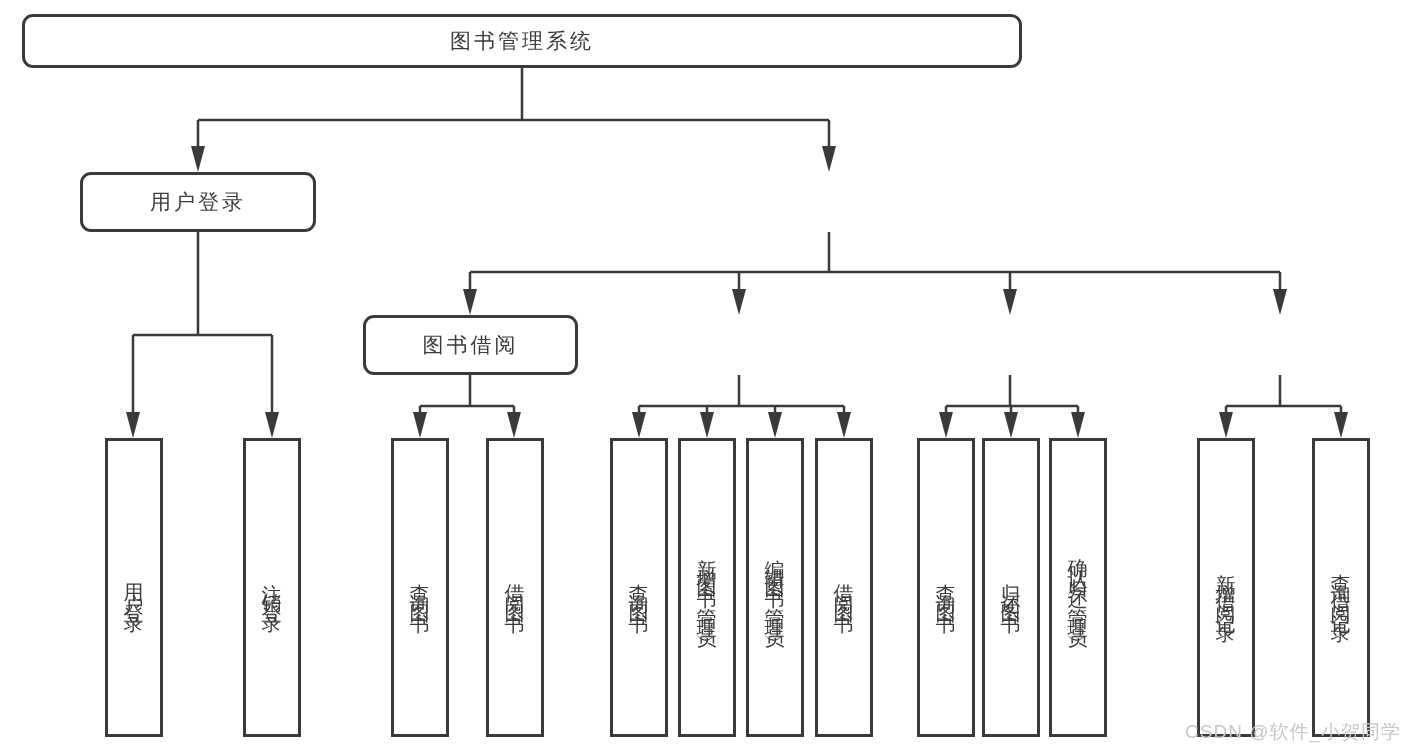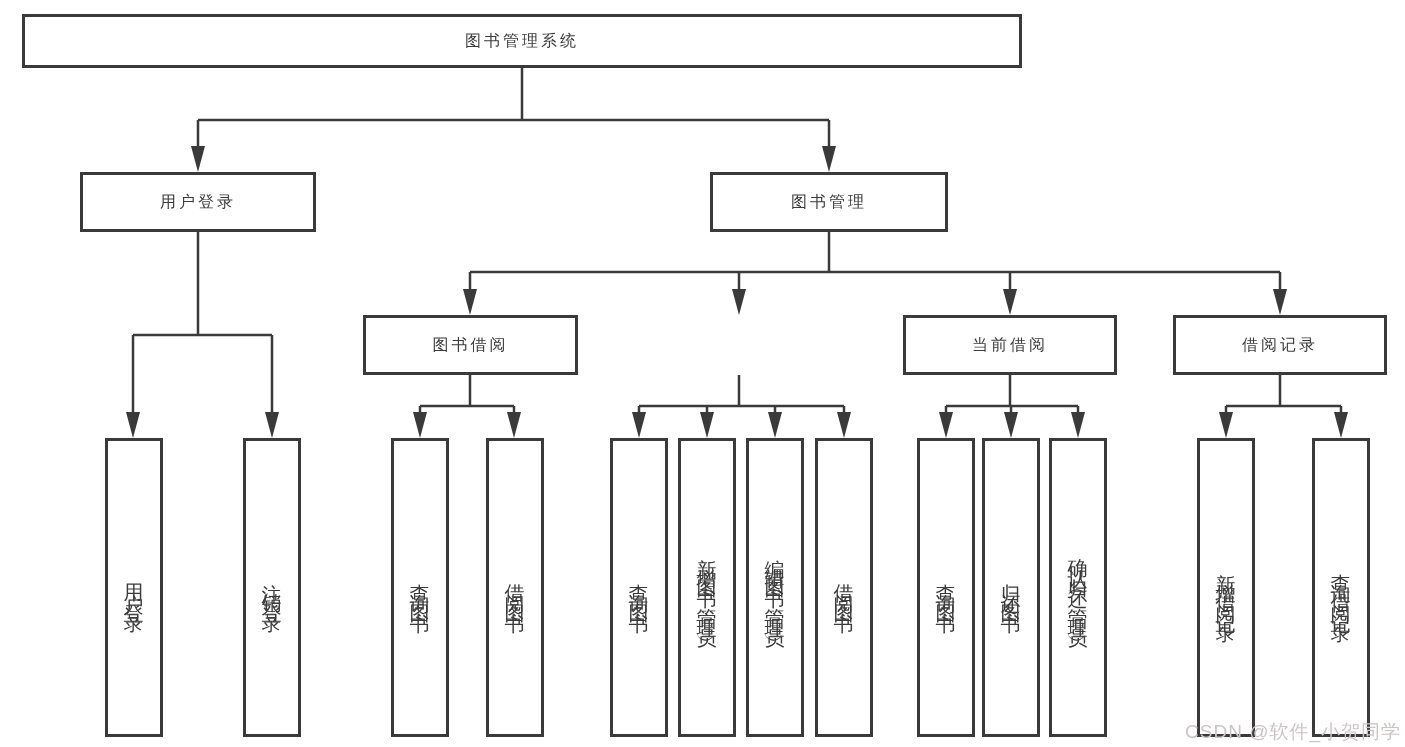--- a/index.html
+++ b/index.html
@@ -1,21 +1,21 @@
 <!DOCTYPE html>
 <html><head>
 <meta charset="utf-8">
 <style>
   html,body{margin:0;padding:0;background:#ffffff;}
   .canvas{position:relative;width:1405px;height:747px;background:#ffffff;overflow:hidden;
           font-family:"Liberation Sans","DejaVu Sans",sans-serif;}
   .wires{position:absolute;left:0;top:0;z-index:0;}
   .node{position:absolute;box-sizing:border-box;background:#ffffff;border:3px solid #3a3a3a;
         display:flex;align-items:center;justify-content:center;color:#3b3b3b;z-index:1;}
-  .h{font-size:16px;letter-spacing:3px;white-space:nowrap;}
+  .h{font-size:21px;letter-spacing:3px;white-space:nowrap;border-radius:11px;}
   .v{writing-mode:vertical-rl;font-size:20px;letter-spacing:10px;line-height:1;}
   .watermark{position:absolute;right:4px;bottom:2px;z-index:5;font-size:19px;
              color:#ccc5c5;letter-spacing:1px;white-space:nowrap;margin-left:8px;}
 </style>
 </head>
 <body>
 
 <div class="canvas">
 
   <svg class="wires" width="1405" height="747" viewBox="0 0 1405 747">
@@ -54,25 +54,22 @@
       <polygon points="1004,412 1018,412 1011,438"></polygon>
       <polygon points="1071,412 1085,412 1078,438"></polygon>
       <polygon points="1219,412 1233,412 1226,438"></polygon>
       <polygon points="1334,412 1348,412 1341,438"></polygon>
     </g>
   </svg>
 
   <div class="node h" style="left:22px;top:14px;width:1000px;height:54px">图书管理系统</div>
 
   <div class="node h" style="left:80px;top:172px;width:236px;height:60px">用户登录</div>
-  <div class="node h" style="left:710px;top:172px;width:238px;height:60px">图书管理</div>
 
   <div class="node h" style="left:363px;top:315px;width:215px;height:60px">图书借阅</div>
-  <div class="node h" style="left:903px;top:315px;width:214px;height:60px">当前借阅</div>
-  <div class="node h" style="left:1173px;top:315px;width:214px;height:60px">借阅记录</div>
 
   <div class="node v" style="left:105px;top:438px;width:58px;height:299px">用户登录</div>
   <div class="node v" style="left:243px;top:438px;width:58px;height:299px">注销登录</div>
 
   <div class="node v" style="left:391px;top:438px;width:58px;height:299px">查询图书</div>
   <div class="node v" style="left:486px;top:438px;width:58px;height:299px">借阅图书</div>
 
   <div class="node v" style="left:610px;top:438px;width:58px;height:299px">查询图书</div>
   <div class="node v" style="left:678px;top:438px;width:58px;height:299px">新增图书（管理员）</div>
   <div class="node v" style="left:746px;top:438px;width:58px;height:299px">编辑图书（管理员）</div>

